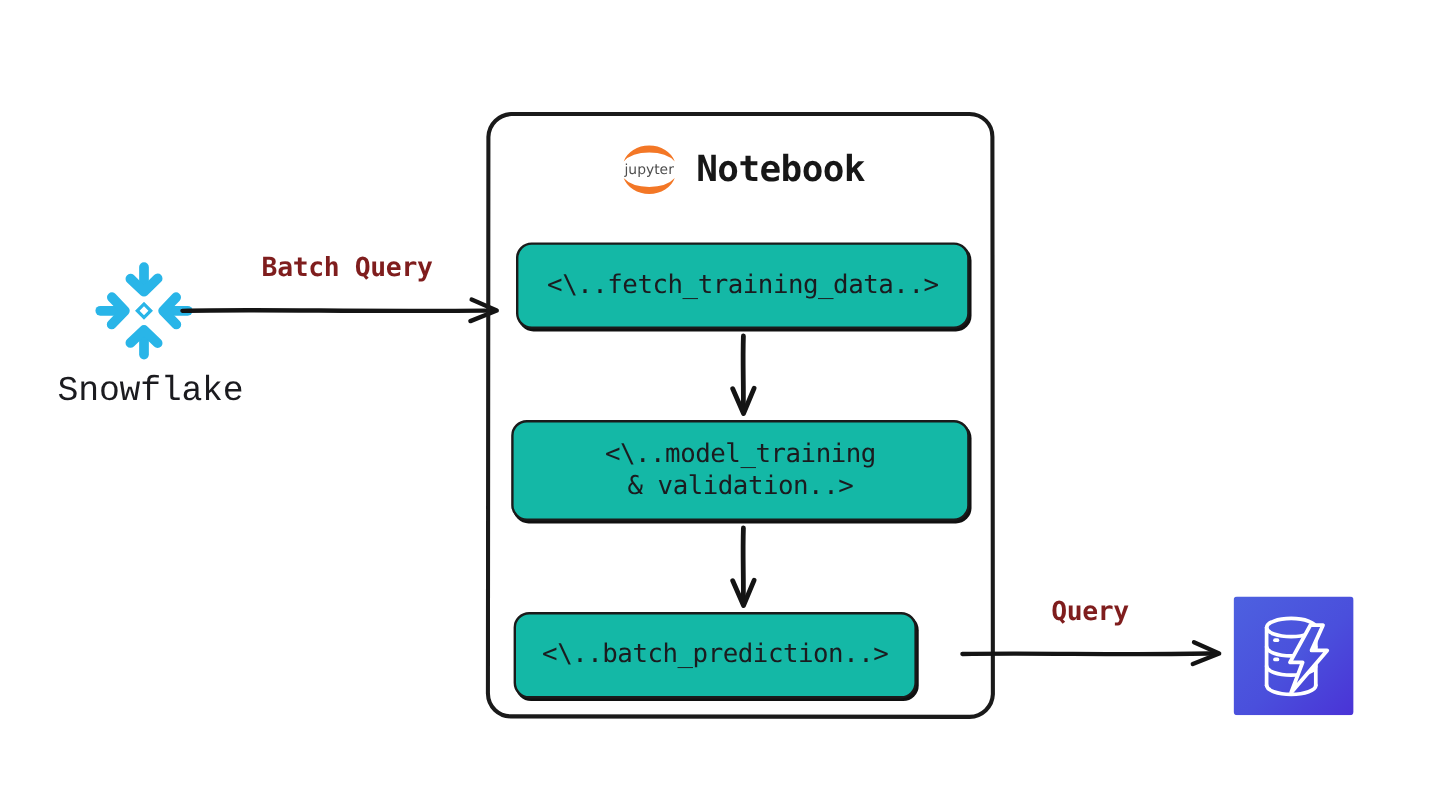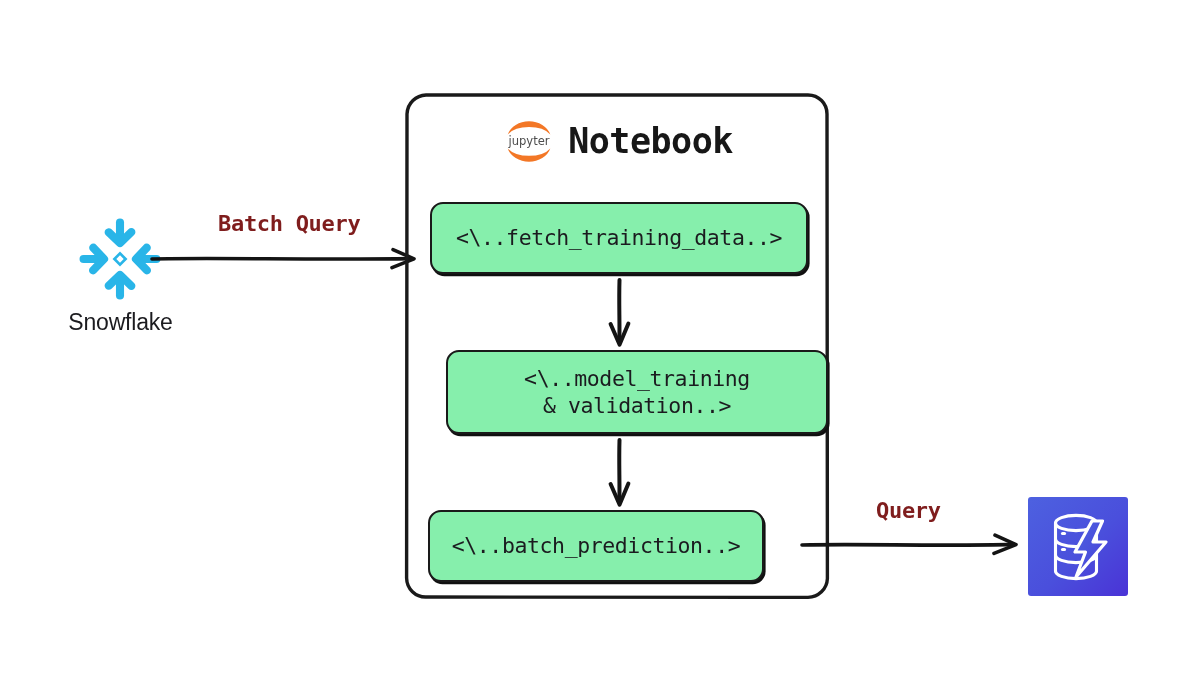--- a/index.html
+++ b/index.html
@@ -33,22 +33,22 @@
     top: 0px;
     width: 88px;
     height: 88px;
   }
   #snowflake-label {
     position: absolute;
     left: 0;
     top: 94px;
     width: 145px;
     text-align: center;
-    font-family: Liberation Sans, sans-serif;
-    font-size: 23px;
+    font-family: Liberation Mono, monospace;
+    font-size: 29px;
     font-weight: 400;
     color: #1b1b1f;
     letter-spacing: -0.2px;
     white-space: nowrap;
   }
 
   
   #notebook-container {
     left: 404px;
     top: 92px;
@@ -71,49 +71,49 @@
     justify-content: center;
     gap: 11px;
   }
   #jupyter-logo {
     width: 56px;
     height: 50px;
     display: block;
   }
   #notebook-title-text {
     font-family: "DejaVu Sans Mono", monospace;
-    font-size: 35px;
+    font-size: 30px;
     font-weight: 700;
     color: #171717;
     letter-spacing: -0.5px;
     white-space: nowrap;
   }
 
   
   .cell-box {
     position: absolute;
     box-sizing: border-box;
     display: flex;
     align-items: center;
     justify-content: center;
     text-align: center;
-    background: #86efac;
+    background: #14b8a6;
     border: 2.6px solid #1a1a1a;
     border-radius: 13px;
     box-shadow: 1.6px 2.2px 0 0 #101010;
     font-family: "DejaVu Sans Mono", monospace;
     font-size: 21.5px;
     font-weight: 500;
     color: #1b1b1f;
     line-height: 1.27;
     letter-spacing: -0.4px;
     white-space: pre-line;
   }
   #cell-fetch   { left: 26px;  top: 110px; width: 378px; height: 72px; }
-  #cell-train   { left: 22px;  top: 258px; width: 382px; height: 84px; margin-left: 20px; }
+  #cell-train   { left: 22px;  top: 258px; width: 382px; height: 84px; }
   #cell-predict { left: 24px;  top: 418px; width: 336px; height: 72px; }
 
   
   .connector-svg {
     position: absolute;
     overflow: visible;
     pointer-events: none;
   }
   #arrow-batch-query-svg { left: 150px; top: 236px; width: 280px; height: 46px; }
   #arrow-store-svg       { left: 800px; top: 522px; width: 230px; height: 46px; }

